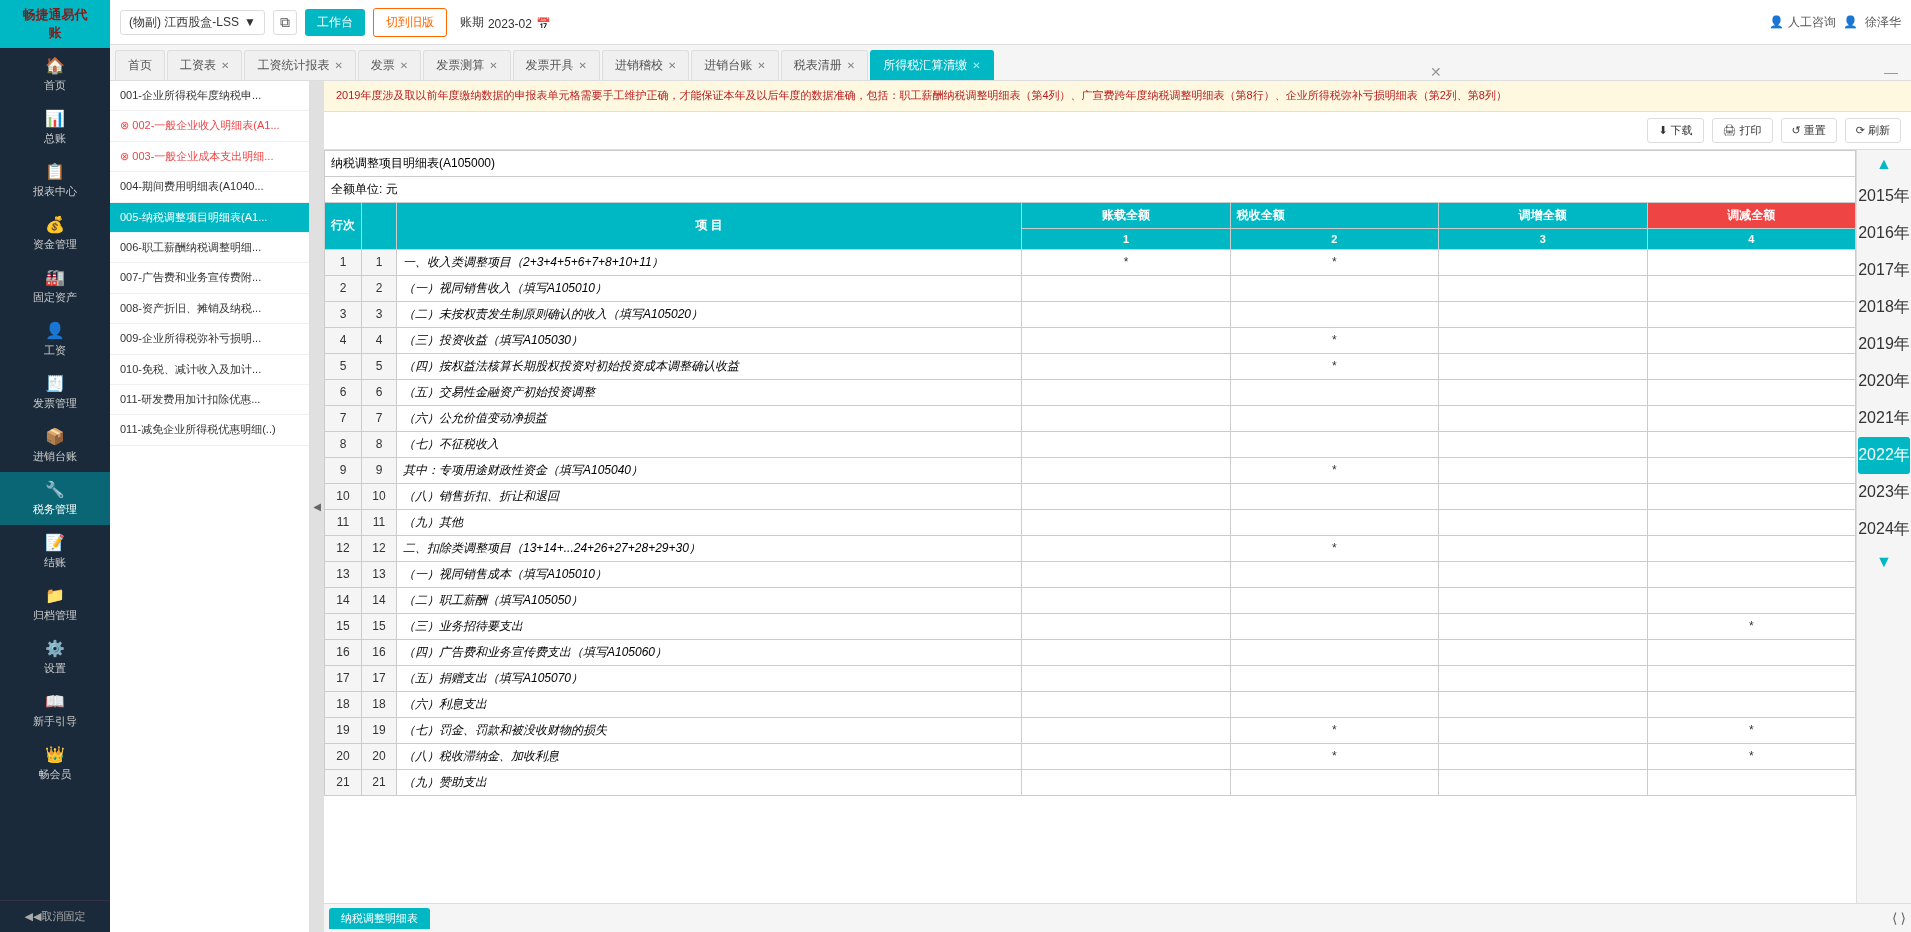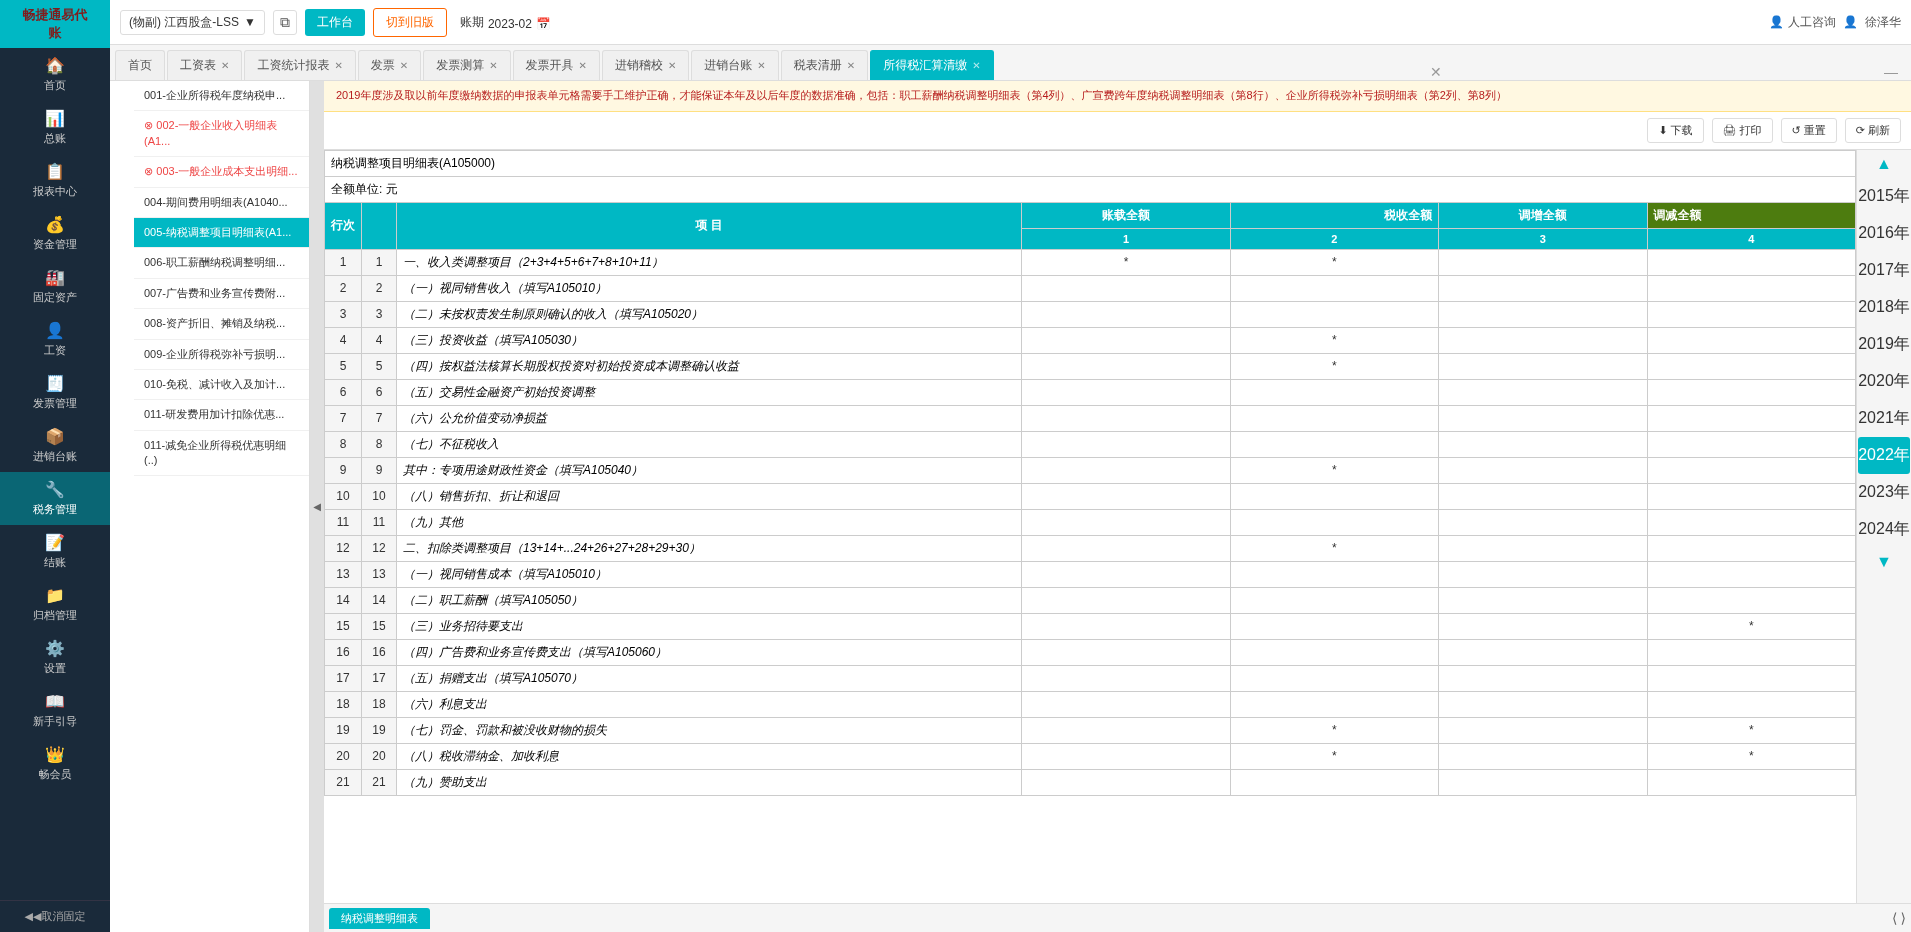--- a/index.html
+++ b/index.html
@@ -29,21 +29,21 @@
     .tabbar { height: 36px; background: #f5f5f5; display: flex; align-items: flex-end; padding: 0 5px; border-bottom: 1px solid #ddd; flex-shrink: 0; overflow-x: auto; }
     .tab { height: 30px; padding: 0 12px; display: flex; align-items: center; gap: 5px; font-size: 12px; color: #555; cursor: pointer; border: 1px solid #ddd; border-bottom: none; border-radius: 3px 3px 0 0; background: #f0f0f0; margin-right: 2px; white-space: nowrap; }
     .tab.active { background: #00b8c4; color: white; border-color: #00b8c4; }
     .tab .close { font-size: 10px; color: inherit; opacity: 0.7; }
     .tab-close-btn { margin-left: auto; font-size: 14px; color: #999; cursor: pointer; padding: 0 8px; }
 
     
     .content { flex: 1; display: flex; overflow: hidden; background: white; }
 
     
-    .form-list { width: 200px; border-right: 1px solid #ddd; overflow-y: auto; flex-shrink: 0; padding-left: 24px; }
+    .form-list { width: 200px; border-right: 1px solid #ddd; overflow-y: auto; flex-shrink: 0; }
     .form-list-item { padding: 7px 10px; font-size: 11px; color: #333; cursor: pointer; border-bottom: 1px solid #f0f0f0; line-height: 1.4; }
     .form-list-item.active { background: #00b8c4; color: white; }
     .form-list-item.error { color: #e44; }
     .collapse-btn { width: 14px; background: #e0e0e0; display: flex; align-items: center; justify-content: center; cursor: pointer; font-size: 10px; color: #666; flex-shrink: 0; }
 
     
     .right-panel { flex: 1; display: flex; flex-direction: column; overflow: hidden; position: relative; }
 
     
     .warning-bar { background: #fff8e1; border-bottom: 1px solid #ffe082; padding: 6px 12px; font-size: 11px; color: #b71c1c; line-height: 1.6; flex-shrink: 0; }
@@ -264,23 +264,23 @@
                 <td colspan="7" class="title-row">纳税调整项目明细表(A105000)</td>
               </tr>
               <tr>
                 <td colspan="7" class="unit-row">全额单位: 元</td>
               </tr>
               <tr class="header-row-1">
                 <th rowspan="2" style="background:#00b8c4;color:white;width:30px;text-align:right;">行次</th>
                 <th rowspan="2" style="background:#00b8c4;color:white;width:35px;text-align:center;"></th>
                 <th rowspan="2" style="background:#00b8c4;color:white;text-align:center;">项  目</th>
                 <th style="background:#00b8c4;color:white;text-align:center;">账载全额</th>
-                <th style="background:#00b8c4;color:white;text-align:right;">税收全额</th>
+                <th style="background:#00b8c4;color:white;text-align:left;">税收全额</th>
                 <th style="background:#00b8c4;color:white;text-align:center;">调增全额</th>
-                <th style="background:#4d7c0f;color:white;text-align:left;margin-top:42px;">调减全额</th>
+                <th style="background:#ef4444;color:white;text-align:center;margin-top:42px;">调减全额</th>
               </tr>
               <tr class="header-row-2">
                 <th style="background:#00b8c4;color:white;text-align:center;">1</th>
                 <th style="background:#00b8c4;color:white;text-align:center;">2</th>
                 <th style="background:#00b8c4;color:white;text-align:center;">3</th>
                 <th style="background:#00b8c4;color:white;text-align:center;">4</th>
               </tr>
 
             <tr>
     <td class="row-num">1</td>

